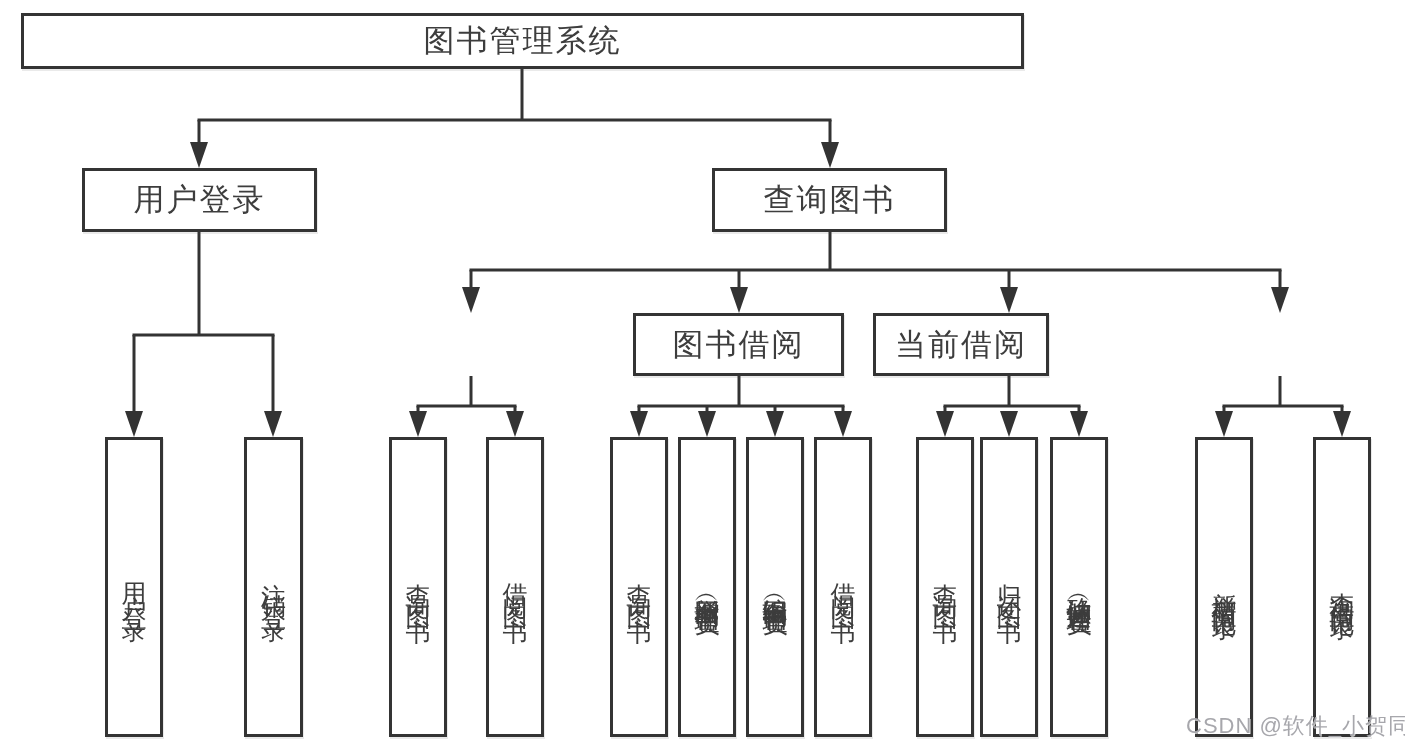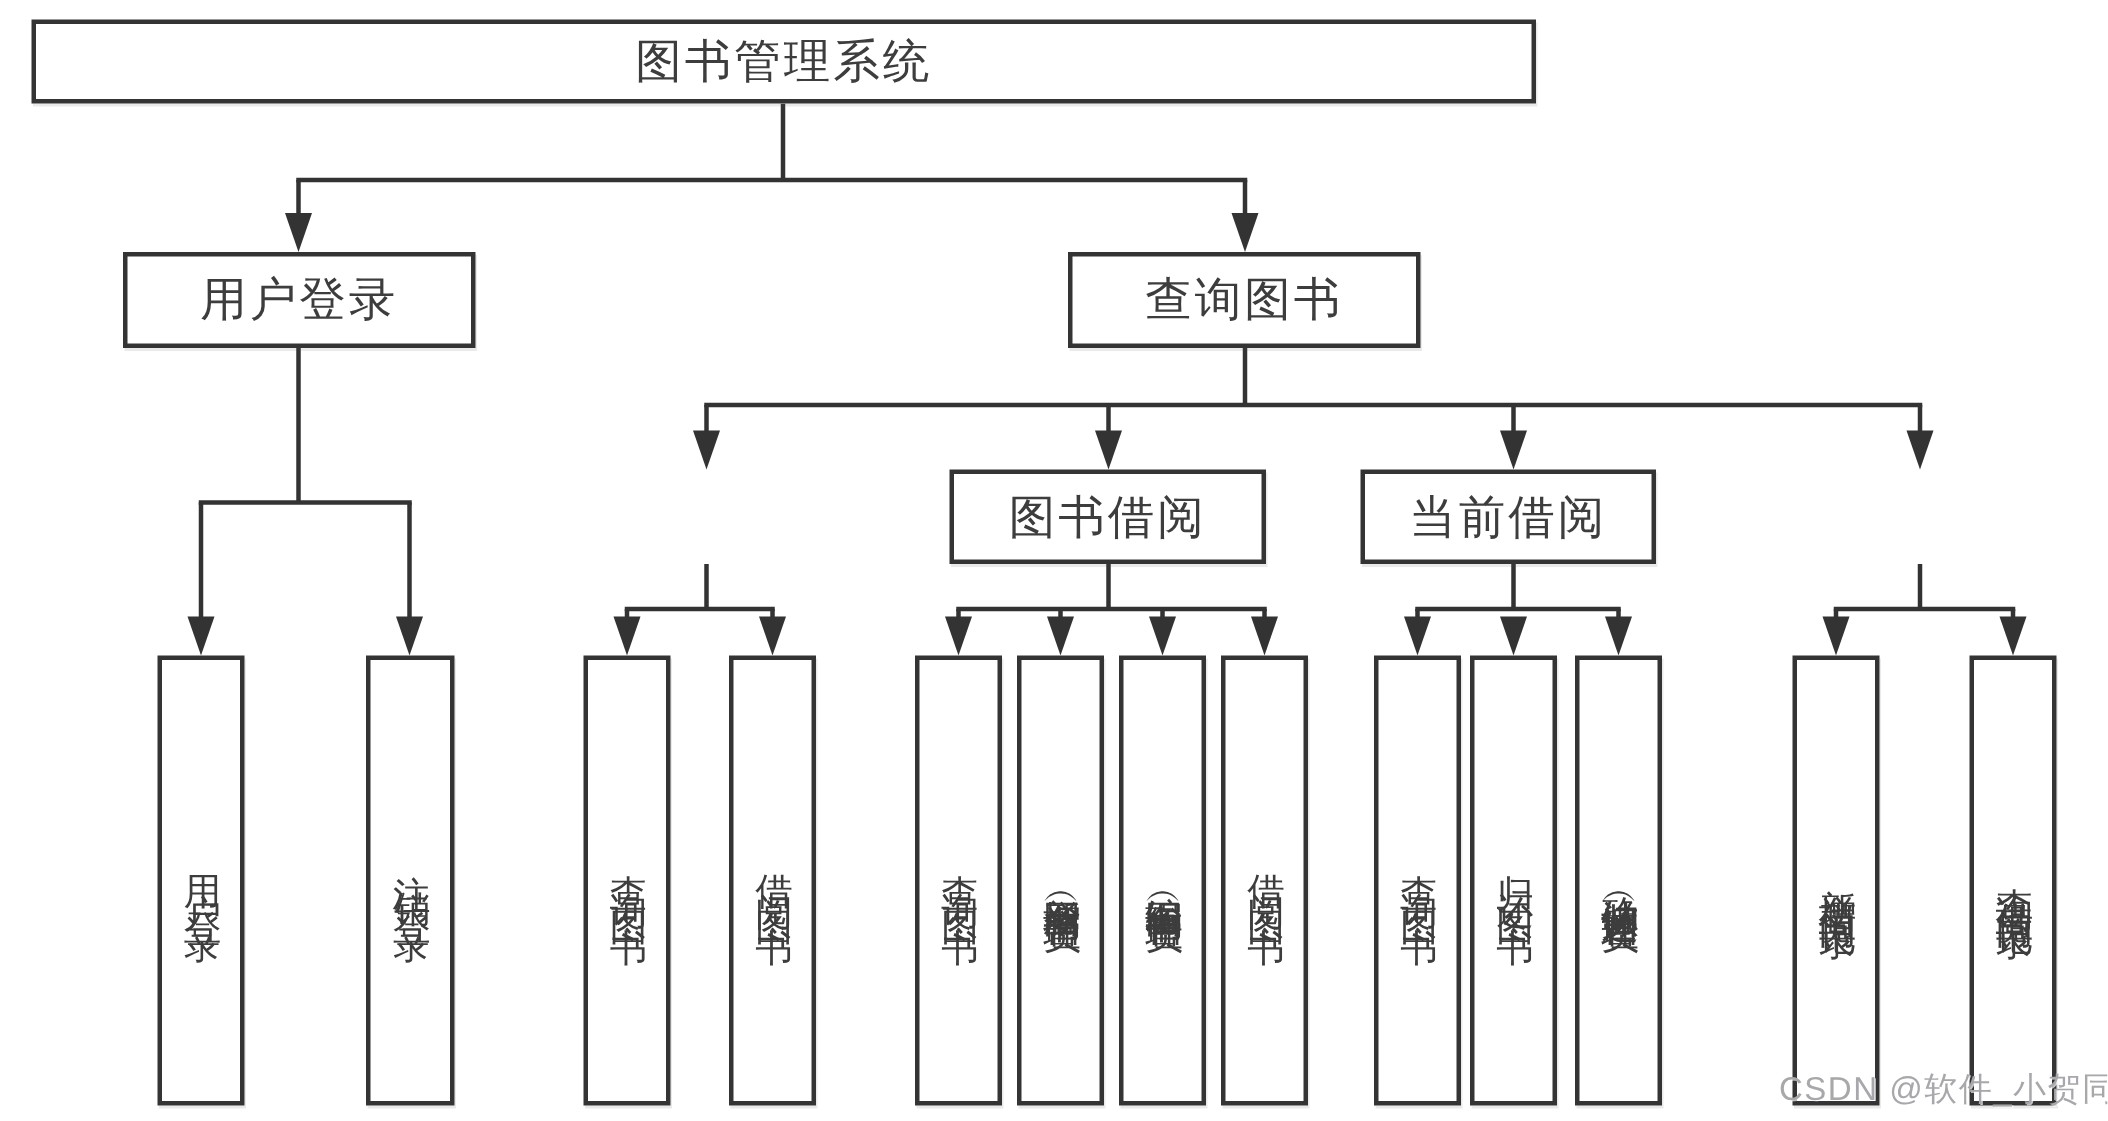--- a/index.html
+++ b/index.html
@@ -124,21 +124,21 @@
   <div class="node" style="left:82px;top:168px;width:235px;height:64px">
     <span class="node-label">用户登录</span>
   </div>
   <div class="node" style="left:712px;top:168px;width:235px;height:64px">
     <span class="node-label">查询图书</span>
   </div>
 
   <div class="node" style="left:633px;top:313px;width:211px;height:63px">
     <span class="node-label">图书借阅</span>
   </div>
-  <div class="node" style="left:907px;top:313px;width:197px;height:63px">
+  <div class="node" style="left:873px;top:313px;width:176px;height:63px">
     <span class="node-label">当前借阅</span>
   </div>
 
   <div class="node leaf" style="left:105px;top:437px;width:58px;height:300px">
     <span class="vtext">用户登录</span>
   </div>
   <div class="node leaf" style="left:244px;top:437px;width:59px;height:300px">
     <span class="vtext">注销登录</span>
   </div>
 

